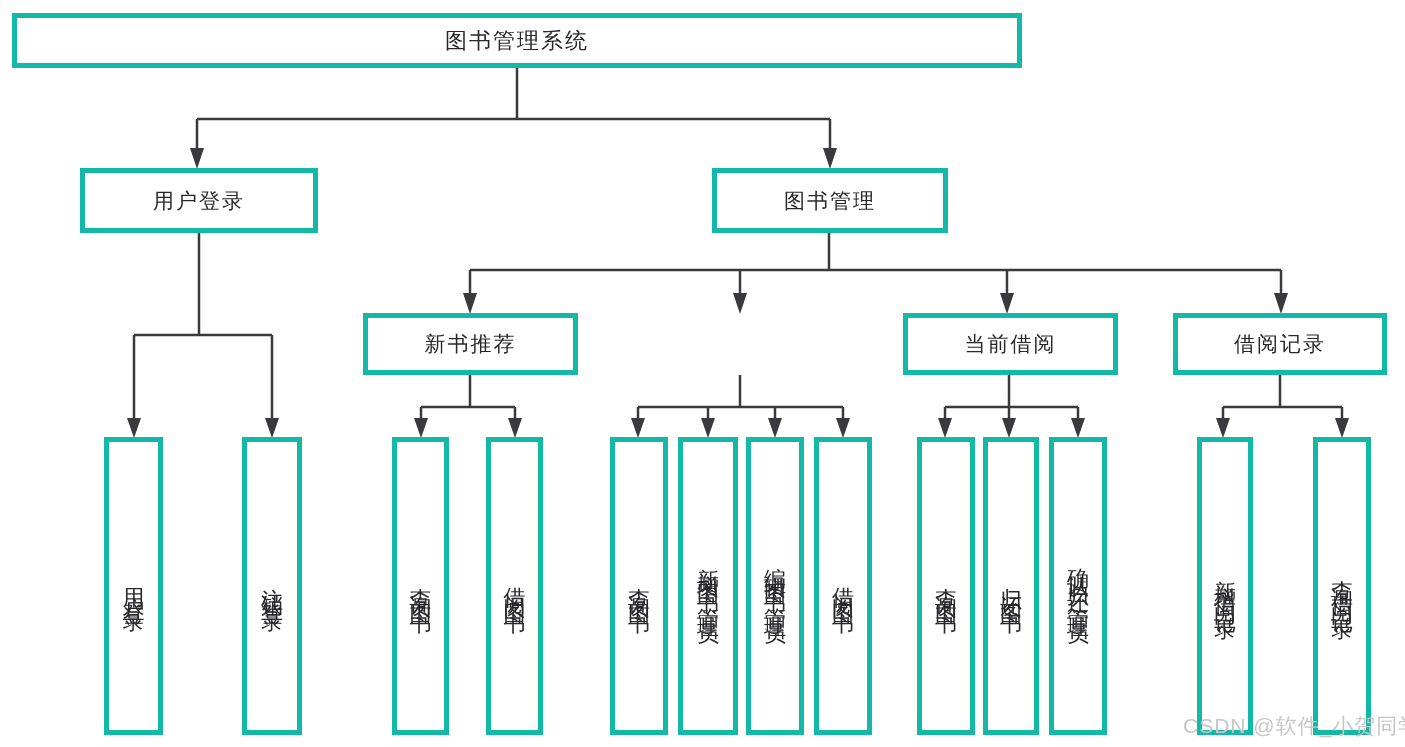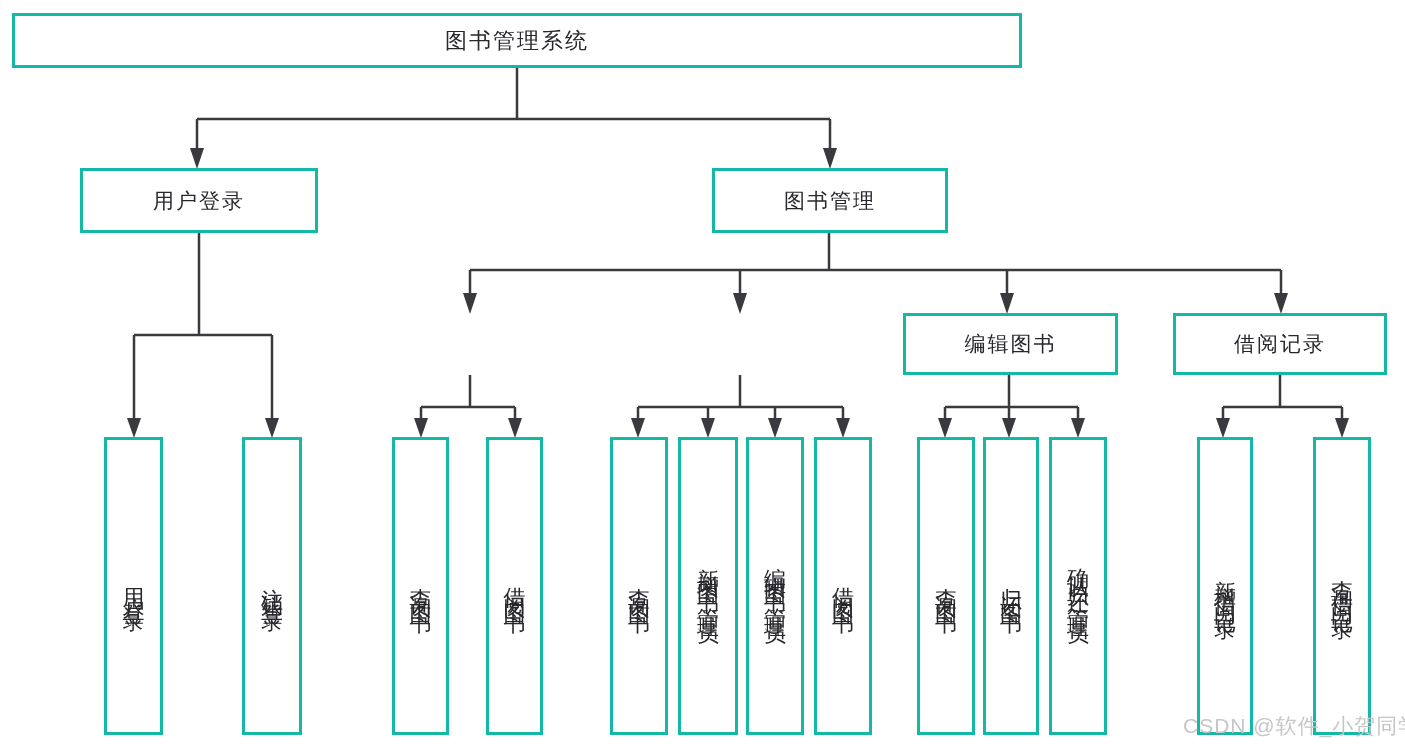--- a/index.html
+++ b/index.html
@@ -17,21 +17,21 @@
   }
   .connectors {
     position: absolute;
     left: 0;
     top: 0;
     z-index: 1;
   }
   .node {
     position: absolute;
     box-sizing: border-box;
-    border: 3px solid #14b8a6;
+    border: 5px solid #14b8a6;
     background: #ffffff;
     display: flex;
     align-items: center;
     justify-content: center;
     color: #28282c;
     z-index: 2;
   }
   .node .h-label {
     font-size: 21px;
     letter-spacing: 2px;
@@ -107,22 +107,25 @@
     <span class="h-label">图书管理系统</span>
   </div>
 
   <div class="node" style="left:80px; top:168px; width:238px; height:65px;">
     <span class="h-label">用户登录</span>
   </div>
   <div class="node" style="left:712px; top:168px; width:236px; height:65px;">
     <span class="h-label">图书管理</span>
   </div>
 
+  <div class="node" style="left:363px; top:313px; width:215px; height:62px;">
+    <span class="h-label">新书推荐</span>
+  </div>
   <div class="node" style="left:903px; top:313px; width:215px; height:62px;">
-    <span class="h-label">编辑图书</span>
+    <span class="h-label">当前借阅</span>
   </div>
   <div class="node" style="left:1173px; top:313px; width:214px; height:62px;">
     <span class="h-label">借阅记录</span>
   </div>
 
   <div class="node vbox" style="left:104px; top:437px; width:59px; height:298px;">
     <span class="v-label">用户登录</span>
   </div>
   <div class="node vbox" style="left:242px; top:437px; width:60px; height:298px;">
     <span class="v-label">注销登录</span>

